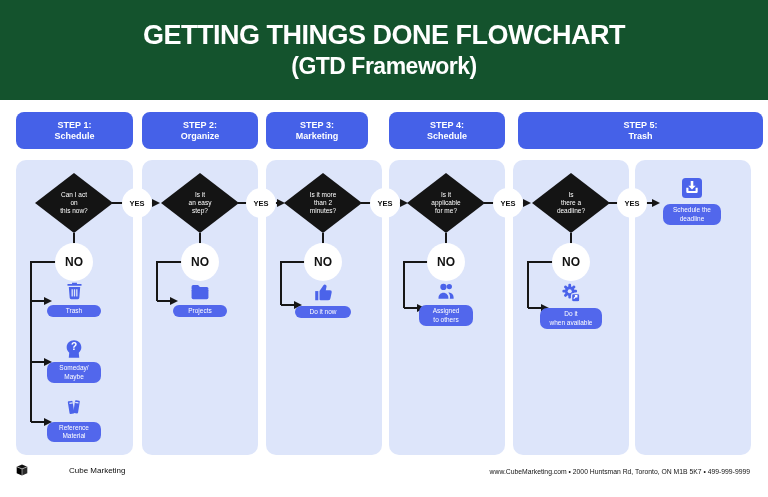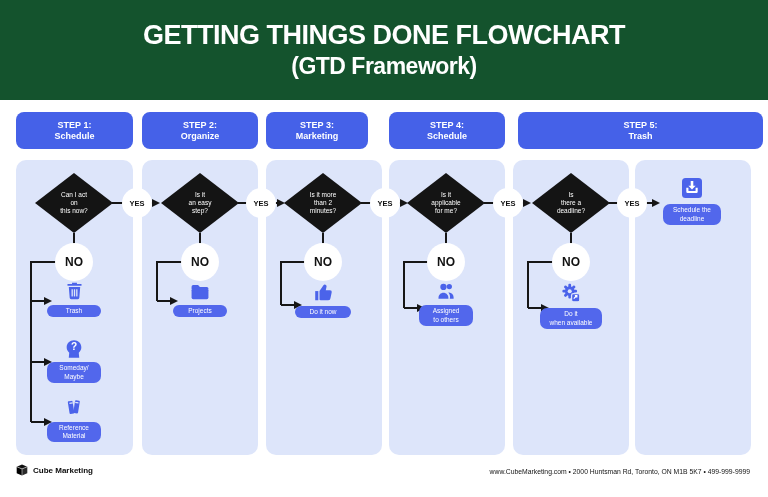--- a/index.html
+++ b/index.html
@@ -28,21 +28,21 @@
        display:flex;align-items:center;justify-content:center;font-size:7.5px;font-weight:700;color:#111;}
   .no{position:absolute;top:243px;width:38px;height:38px;border-radius:50%;background:#fff;z-index:2;
       display:flex;align-items:center;justify-content:center;font-size:12px;font-weight:700;color:#111;}
   
   .pill{position:absolute;background:#5267ec;border-radius:7px;z-index:2;
         display:flex;flex-direction:column;align-items:center;justify-content:center;
         color:#fff;font-size:6.5px;line-height:8.5px;text-align:center;font-weight:500;}
   .icon{position:absolute;z-index:2;display:flex;align-items:center;justify-content:center;}
   
   .brand{position:absolute;left:16px;top:464px;display:flex;align-items:center;gap:5px;z-index:2;}
-  .brand span{font-size:8px;font-weight:700;color:#0c0c0c;}
+  .brand span{font-size:8px;font-weight:400;color:#0c0c0c;margin-left:36px;}
   .contact{position:absolute;right:18px;top:468px;font-size:6.8px;color:#141414;z-index:2;}
 </style>
 </head>
 <body>
 
 <div class="stage">
 
   <div class="hdr">
     <div class="t1">GETTING THINGS DONE FLOWCHART</div>
     <div class="t2">(GTD Framework)</div>

